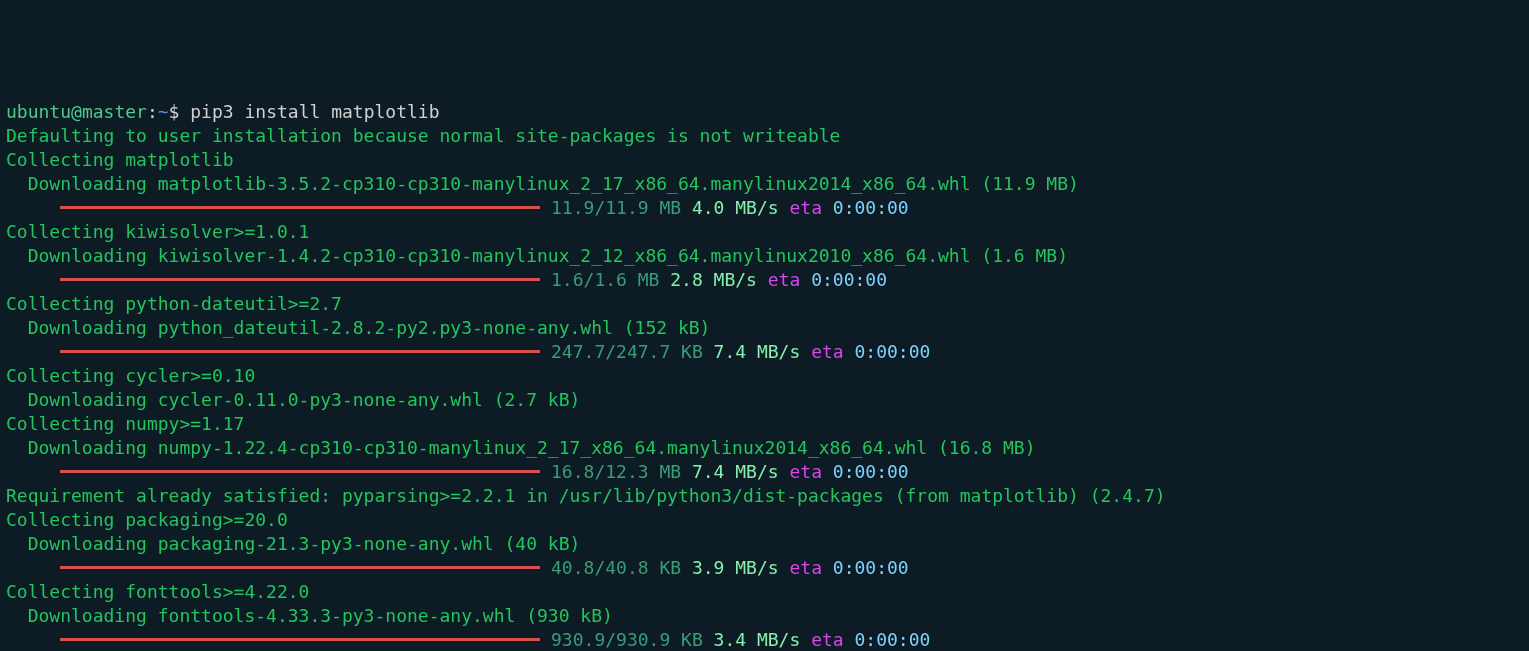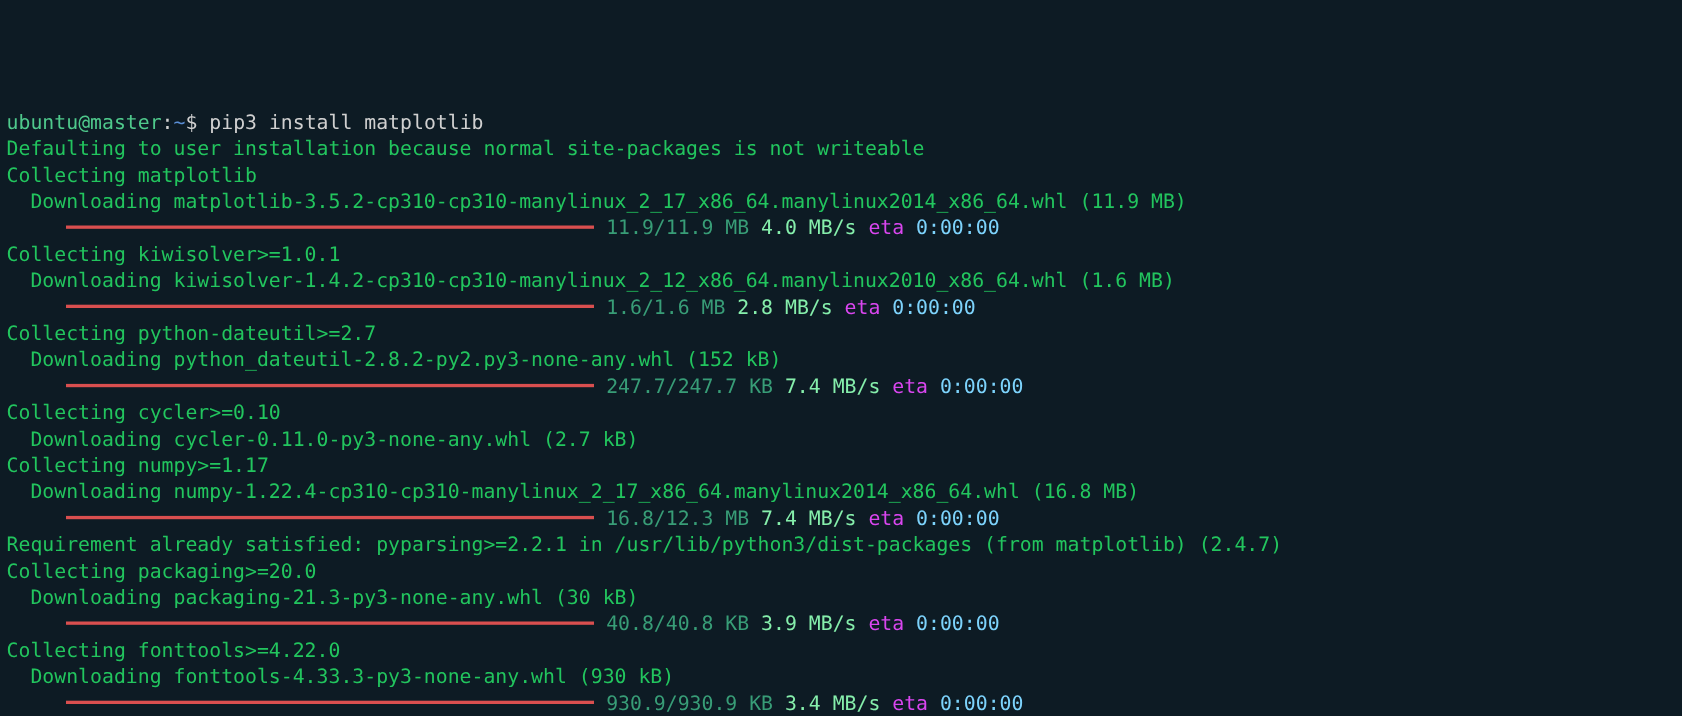--- a/index.html
+++ b/index.html
@@ -56,21 +56,21 @@
 <span class="text">Collecting python-dateutil&gt;=2.7</span>
 <span class="text">  Downloading python_dateutil-2.8.2-py2.py3-none-any.whl (152 kB)</span>
 <span><span class="text">     </span><span class="bar"></span> <span class="progress">247.7/247.7 KB</span> <span class="speed">7.4 MB/s</span> <span class="eta-label">eta</span> <span class="eta-time">0:00:00</span></span>
 <span class="text">Collecting cycler&gt;=0.10</span>
 <span class="text">  Downloading cycler-0.11.0-py3-none-any.whl (2.7 kB)</span>
 <span class="text">Collecting numpy&gt;=1.17</span>
 <span class="text">  Downloading numpy-1.22.4-cp310-cp310-manylinux_2_17_x86_64.manylinux2014_x86_64.whl (16.8 MB)</span>
 <span><span class="text">     </span><span class="bar"></span> <span class="progress">16.8/12.3 MB</span> <span class="speed">7.4 MB/s</span> <span class="eta-label">eta</span> <span class="eta-time">0:00:00</span></span>
 <span class="text">Requirement already satisfied: pyparsing&gt;=2.2.1 in /usr/lib/python3/dist-packages (from matplotlib) (2.4.7)</span>
 <span class="text">Collecting packaging&gt;=20.0</span>
-<span class="text">  Downloading packaging-21.3-py3-none-any.whl (30 kB)</span>
+<span class="text">  Downloading packaging-21.3-py3-none-any.whl (40 kB)</span>
 <span><span class="text">     </span><span class="bar"></span> <span class="progress">40.8/40.8 KB</span> <span class="speed">3.9 MB/s</span> <span class="eta-label">eta</span> <span class="eta-time">0:00:00</span></span>
 <span class="text">Collecting fonttools&gt;=4.22.0</span>
 <span class="text">  Downloading fonttools-4.33.3-py3-none-any.whl (930 kB)</span>
 <span><span class="text">     </span><span class="bar"></span> <span class="progress">930.9/930.9 KB</span> <span class="speed">3.4 MB/s</span> <span class="eta-label">eta</span> <span class="eta-time">0:00:00</span></span>
 
 
 
 </div>
 
 

